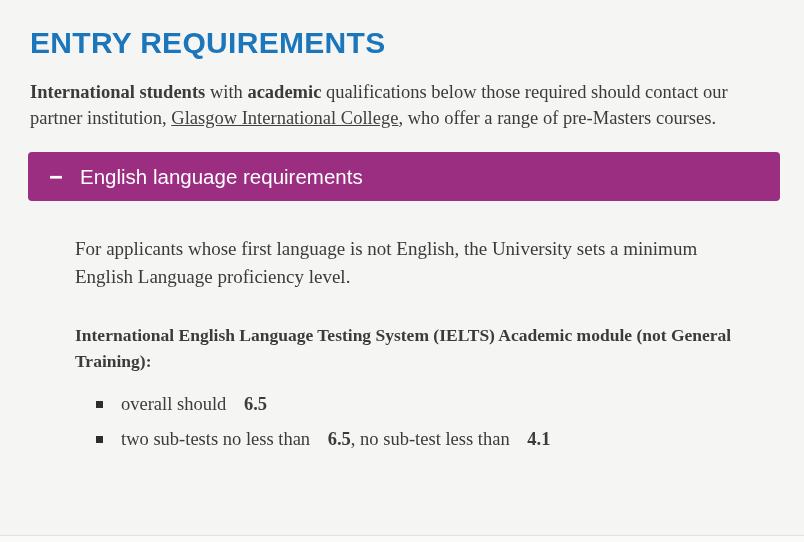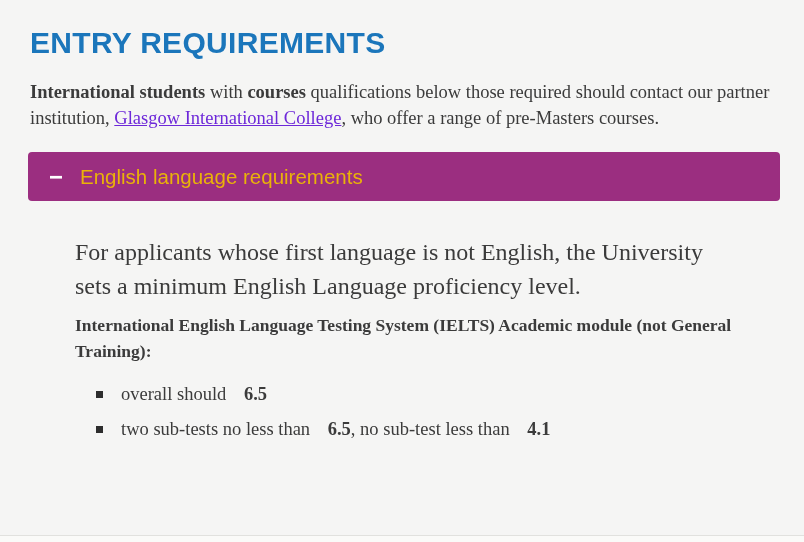--- a/index.html
+++ b/index.html
@@ -29,21 +29,21 @@
     margin: 0 0 19px 0;
   }
   .body-para {
     font-size: 18.5px;
     line-height: 26px;
     margin: 0 0 17px 0;
     max-width: 748px;
   }
   .body-para strong { font-weight: bold; text-align: center; }
   a.inline-link {
-    color: #6d28d9;
+    color: #404040;
     text-decoration: underline;
     cursor: pointer;
   }
   .accordion-bar {
     width: 752px;
     height: 49px;
     margin: 21px 0 0 -2px;
     background: #9b2e80;
     border-radius: 4px;
     display: flex;
@@ -54,32 +54,32 @@
     font-family: "Liberation Sans", sans-serif;
     font-weight: bold;
     font-size: 24px;
     color: #ffffff;
     margin-left: 21px;
     line-height: 1;
   }
   .accordion-bar .bar-title {
     font-family: "Liberation Sans", sans-serif;
     font-size: 20.5px;
-    color: #eab308;
+    color: #ffffff;
     margin-left: 17px;
   }
   .accordion-body {
     margin-left: 45px;
     padding-top: 34px;
     width: 668px;
   }
   .accordion-body .inner-para {
-    font-size: 24px;
-    line-height: 34px;
-    margin: 0 0 9px 0;
+    font-size: 19px;
+    line-height: 28px;
+    margin: 0 0 31px 0;
   }
   .ielts-heading {
     font-weight: bold;
     font-size: 17.5px;
     line-height: 26px;
     margin: 0 0 18px 0;
   }
   .bullet-list {
     margin: 0 0 0 21px;
     padding: 0;
@@ -103,21 +103,21 @@
 </style>
 </head>
 <body>
 
 <div class="page">
   <div class="content">
 
     <h1 class="page-title">ENTRY REQUIREMENTS</h1>
 
 
-    <p class="body-para"><strong>International students</strong><span> with </span><strong>courses</strong><span> qualifications below those required should contact our partner institution, </span><a class="inline-link" href="#">Glasgow International College</a><span>, who offer a range of pre-Masters courses.</span></p>
+    <p class="body-para"><strong>International students</strong><span> with </span><strong>academic</strong><span> qualifications below those required should contact our partner institution, </span><a class="inline-link" href="#">Glasgow International College</a><span>, who offer a range of pre-Masters courses.</span></p>
 
     <div class="accordion-bar">
       <span class="minus-icon">−</span>
       <span class="bar-title">English language requirements</span>
     </div>
 
     <div class="accordion-body">
 
       <p class="inner-para">For applicants whose first language is not English, the University sets a minimum English Language proficiency level.</p>
 

